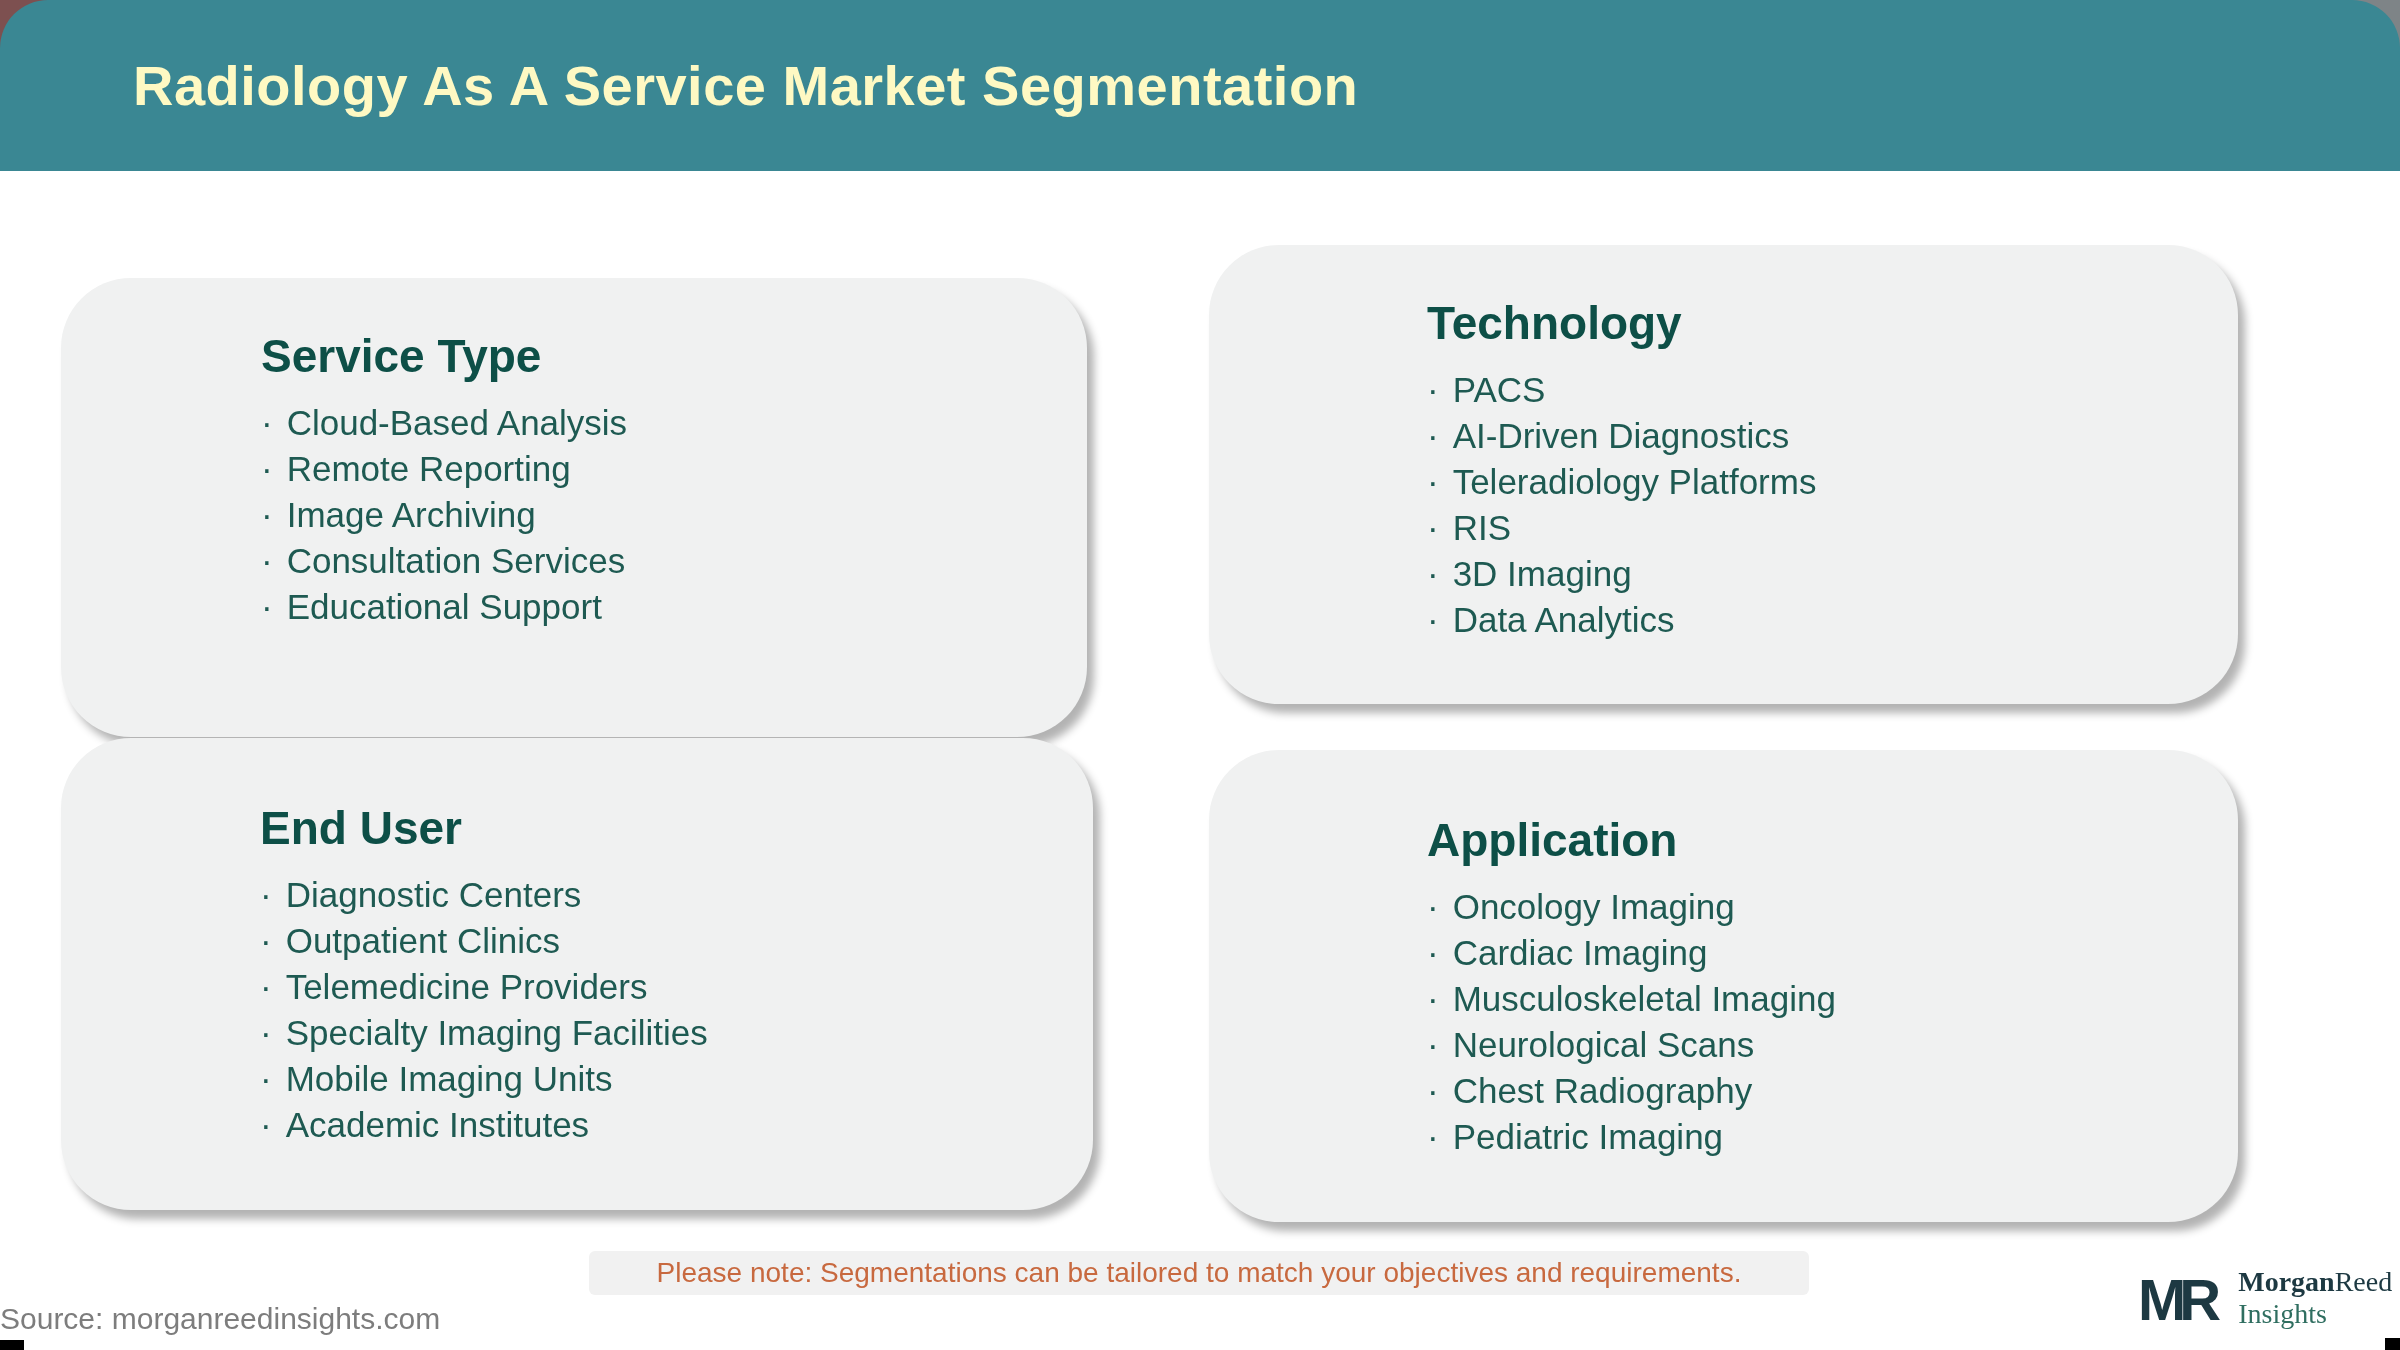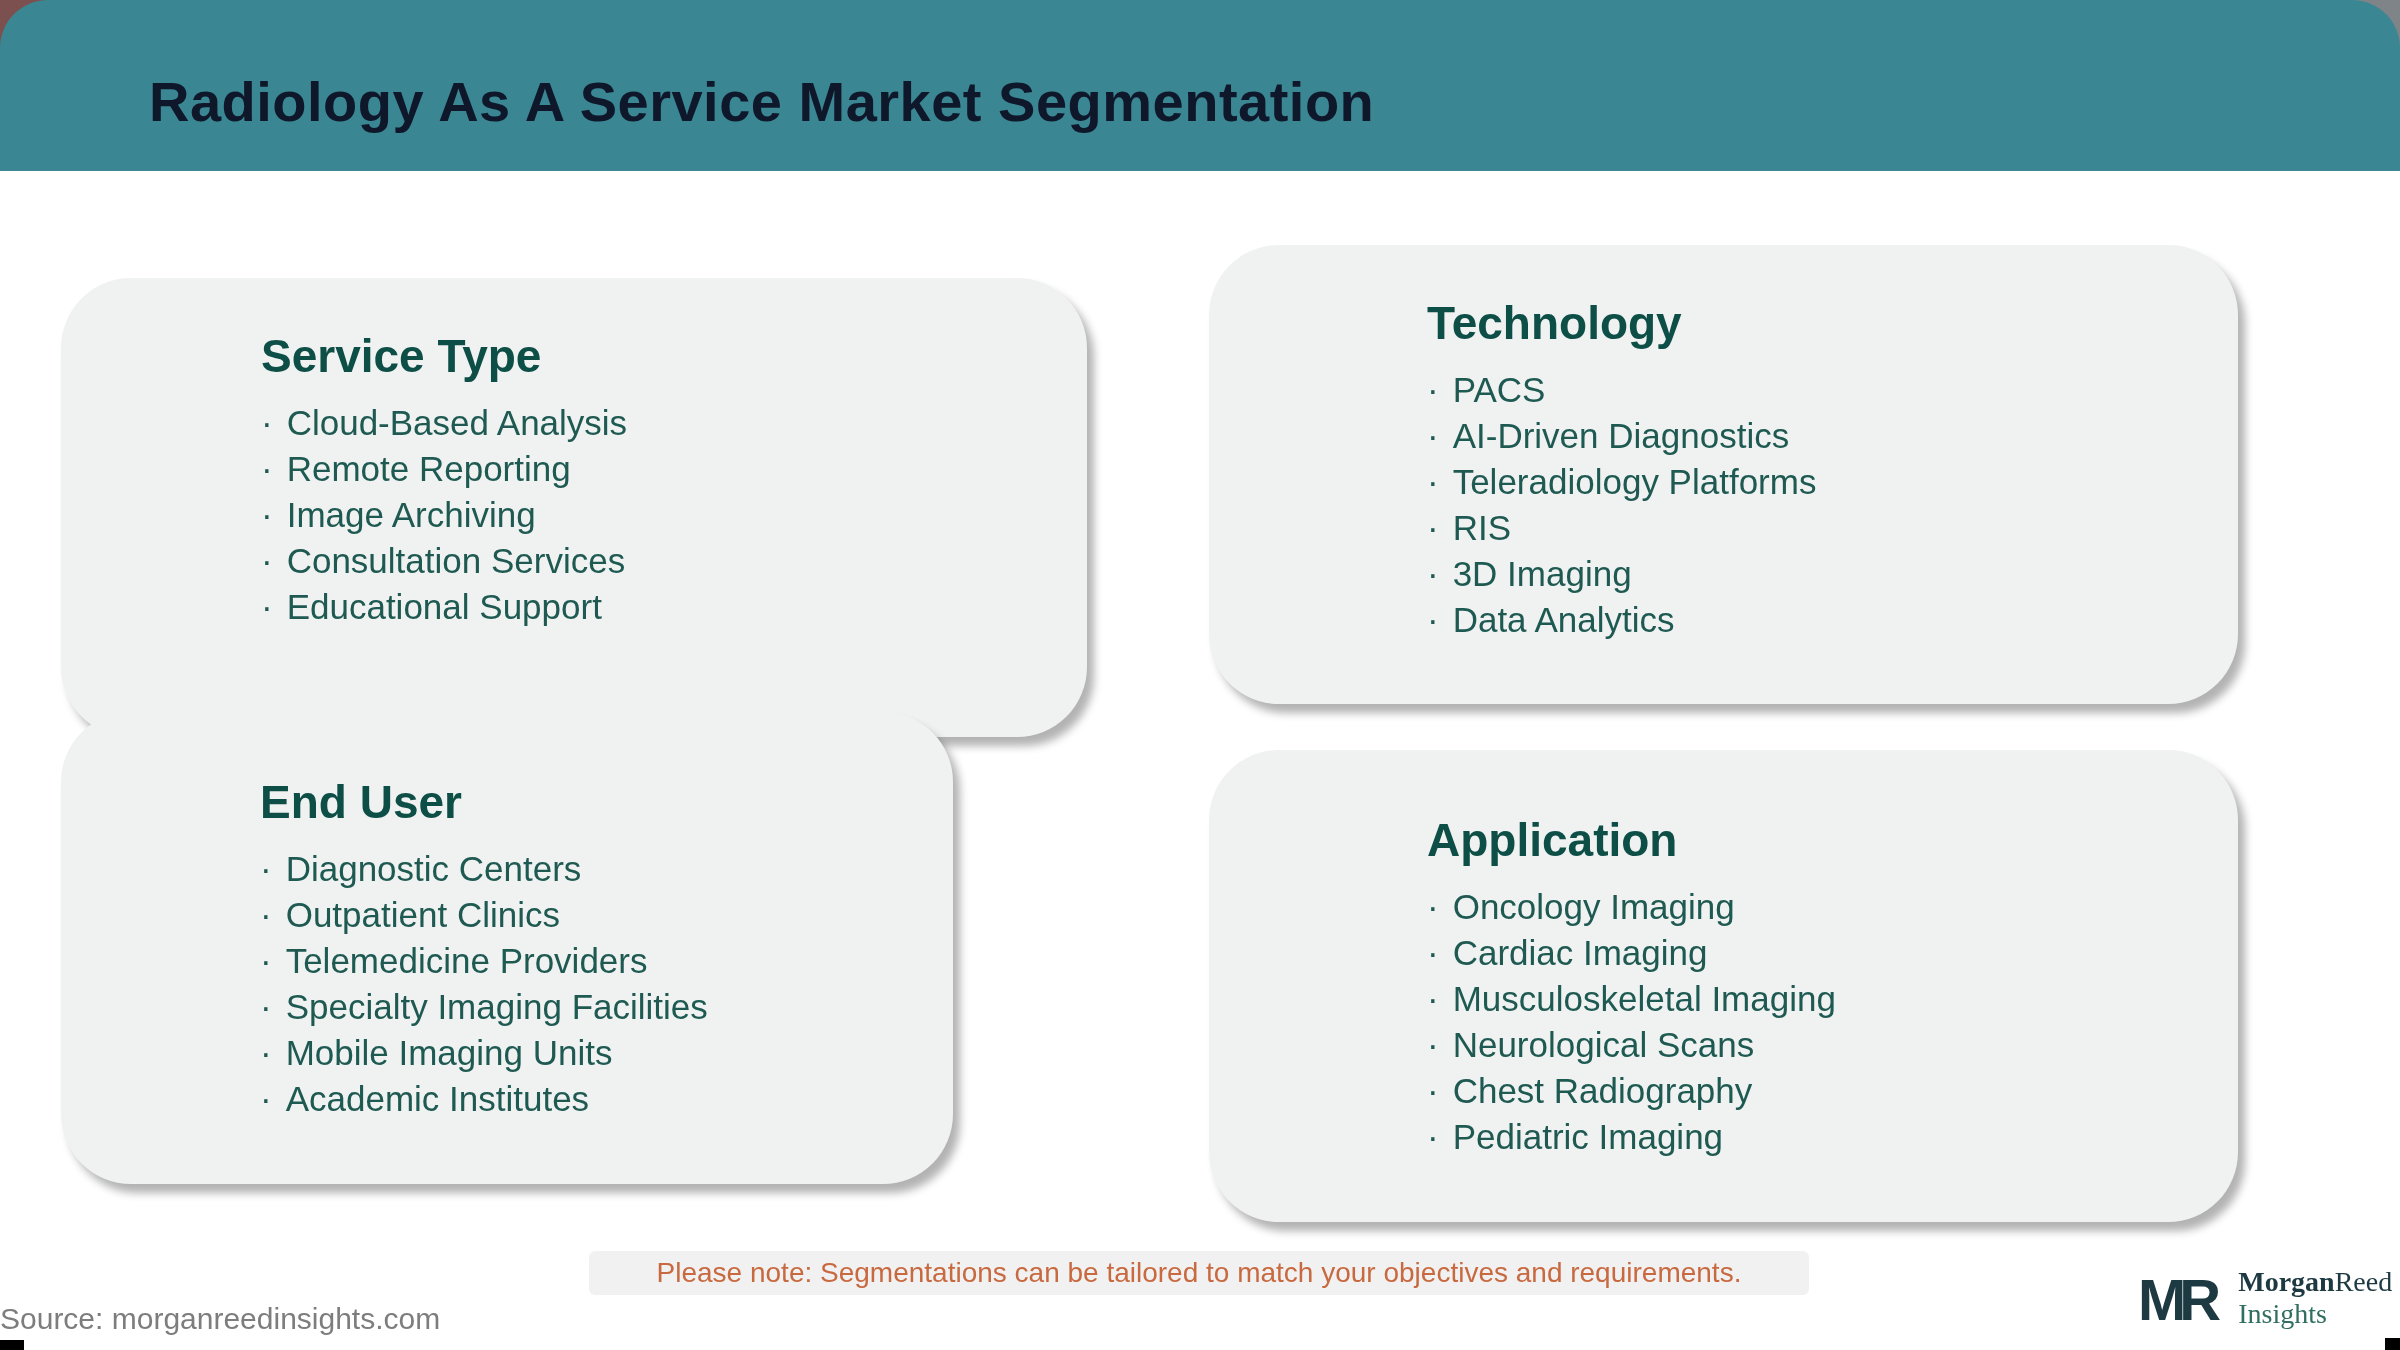--- a/index.html
+++ b/index.html
@@ -15,37 +15,37 @@
   .corner-accent.left{left:0;background:#7d5050;}
   .corner-accent.right{right:0;background:#7e8487;}
 
   .header{
     position:absolute;left:0;top:0;width:2400px;height:171px;
     background:#3a8793;
     border-radius:48px 48px 0 0;
     z-index:1;
   }
   .header h1{
-    margin:16px;
+    margin:0;
     position:absolute;left:133px;top:0;height:171px;
     display:flex;align-items:center;
-    color:#0f172a;font-size:56px;font-weight:700;letter-spacing:0.5px;
+    color:#fef9c3;font-size:56px;font-weight:700;letter-spacing:0.5px;
   }
 
   .card{
     position:absolute;
     background:#f0f1f1;
     border-radius:70px;
     box-shadow:7px 9px 9px rgba(0,0,0,0.30);
     box-sizing:border-box;
     z-index:1;
   }
   .card.c1{left:61px;top:245px;width:1026px;height:459px;padding:50px 40px 0 200px;margin-top:33px;}
   .card.c2{left:1209px;top:245px;width:1029px;height:459px;padding:50px 40px 0 218px;}
-  .card.c3{left:61px;top:712px;width:892px;height:472px;padding:62px 40px 0 199px;}
+  .card.c3{left:61px;top:738px;width:1032px;height:472px;padding:62px 40px 0 199px;}
   .card.c4{left:1209px;top:750px;width:1029px;height:472px;padding:62px 40px 0 218px;}
 
   .card h2{
     margin:0;
     font-size:46px;font-weight:700;color:#0d4f47;
     line-height:56px;
   }
   .card ul{
     list-style:none;margin:16px 0 0 0;padding:0;
   }

